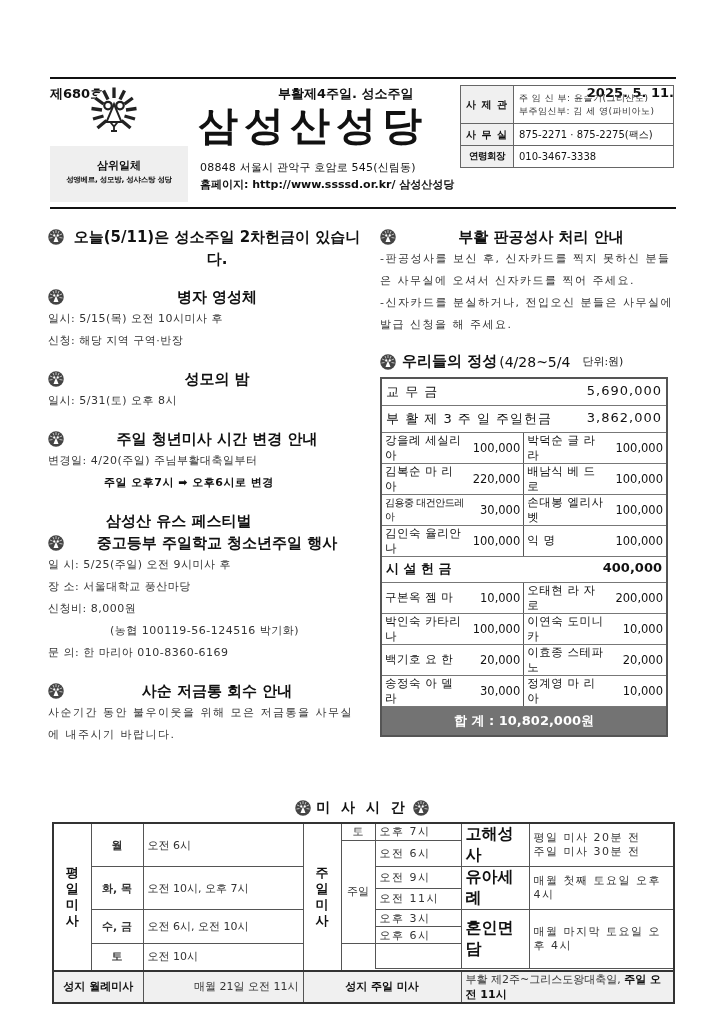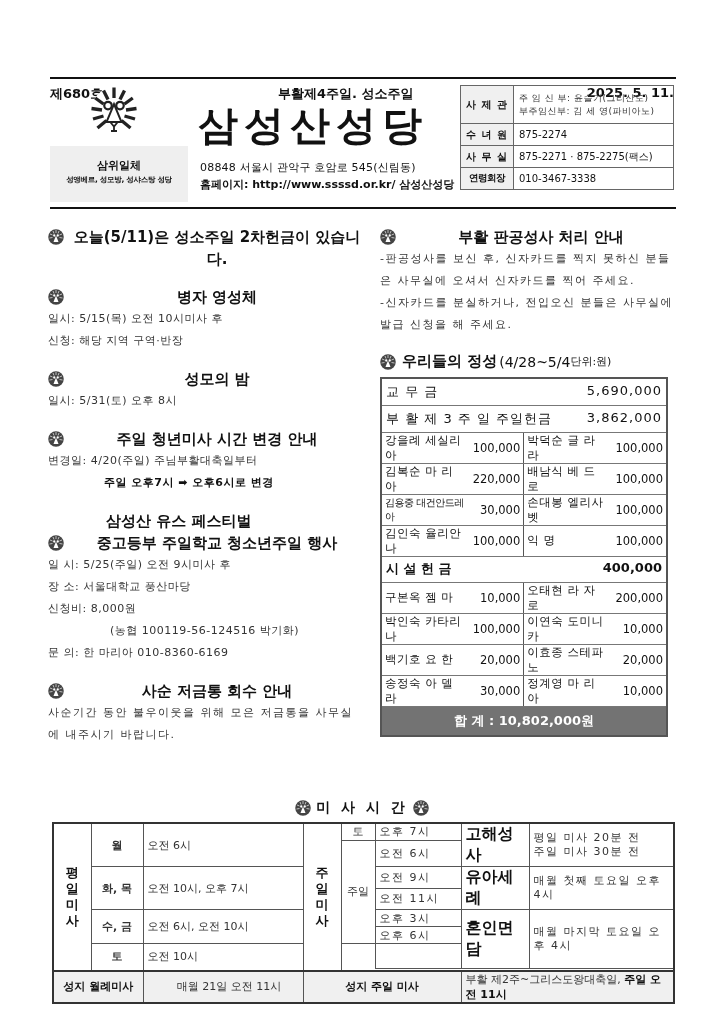--- a/index.html
+++ b/index.html
@@ -40,21 +40,21 @@
   .p { font-size: 11px; line-height: 22px; color: #333; letter-spacing: 0.5px; white-space: nowrap; }
   .p.wrap { white-space: normal; letter-spacing: 1.5px; }
   .indent { padding-left: 56px; }
   .indent2 { padding-left: 62px; }
   .center-sub { padding-left: 58px; }
   .bold { font-weight: bold; color: #111; }
 
   .offer-title { font-size: 15px; font-weight: bold; display: flex; align-items: center; margin-top: 10px; }
   .offer-title .ico { width: 16px; height: 16px; margin-right: 6px; }
   .offer-title .range { font-weight: normal; font-size: 14px; margin-left: 2px; }
-  .offer-title .unit { font-weight: normal; font-size: 11px; margin-left: 0; text-align: right; }
+  .offer-title .unit { font-weight: normal; font-size: 11px; margin-left: 12px; text-align: right; }
 
   .offer-table { margin-top: 6px; width: 288px; border-collapse: collapse; font-size: 12px; border: 2px solid #555; }
   .offer-table td { border: 1px solid #777; height: 26px; padding: 0 4px; }
   .offer-table .big td { height: 27px; font-size: 13px; letter-spacing: 1px; }
   .offer-table .cat td { font-weight: bold; font-size: 13px; }
   .offer-table .donor td { height: 26px; font-size: 11.5px; padding: 0 3px; }
   .offer-table .donor td.name { width: 94px; letter-spacing: 0.5px; border-right: none; }
   .offer-table .donor td.amt { width: 50px; text-align: right; border-left: none; }
   .offer-table .donor td.sep { border-right: 1px solid #555; }
   .offer-table .total td { background: #737373; color: #fff; font-weight: bold; text-align: center; font-size: 13px; height: 30px; }
@@ -66,21 +66,21 @@
   .mass-table td { border: 1px solid #555; text-align: left; padding: 0 4px; height: 17px; color: #333; }
   .mass-table td.vlabel { font-weight: bold; font-size: 13px; text-align: center; width: 38px; line-height: 16px; color: #111; }
   .mass-table td.day { text-align: center; font-weight: bold; width: 52px; height: 27px; }
   .mass-table td.time { width: 160px; height: 27px; }
   .mass-table td.sday { text-align: center; width: 34px; }
   .mass-table td.stime { width: 86px; letter-spacing: 1.5px; }
   .mass-table td.svclbl { font-weight: bold; font-size: 16px; width: 68px; color: #111; }
   .mass-table td.svc { letter-spacing: 1.5px; line-height: 14px; }
   .mass-table tr.foot td { background: #f0f0f0; height: 24px; font-size: 11px; border-top: 2px solid #333; }
   .mass-table tr.foot td.fl { font-weight: bold; text-align: center; color: #111; }
-  .mass-table tr.foot td.fv { text-align: center; padding-left: 16px; }
+  .mass-table tr.foot td.fv { text-align: right; padding-left: 16px; }
 </style>
 </head>
 <body>
 
 <svg width="0" height="0" style="position:absolute">
   <defs>
     <symbol id="emblem" viewBox="0 0 32 32">
       <circle cx="16" cy="16" r="15" fill="#fff"></circle>
       <g stroke="#222" stroke-width="2.2">
         <line x1="16" y1="1" x2="16" y2="8"></line>
@@ -140,24 +140,20 @@
 <table class="info-table">
   <tbody>
       <tr class="first">
     <td class="lbl">사 제 관</td>
     <td>
       <div class="pri">주 임 신 부: 윤슬기(그리산도)</div>
       <div class="pri">부주임신부: 김 세 영(파비아노)</div>
     </td>
   </tr>
   <tr>
-    <td class="lbl">수 녀 원</td>
-    <td>875-2274</td>
-  </tr>
-  <tr>
     <td class="lbl">사 무 실</td>
     <td>875-2271 · 875-2275(팩스)</td>
   </tr>
   <tr>
     <td class="lbl small">연령회장</td>
     <td>010-3467-3338</td>
   </tr>
 </tbody>
   </table>
 

